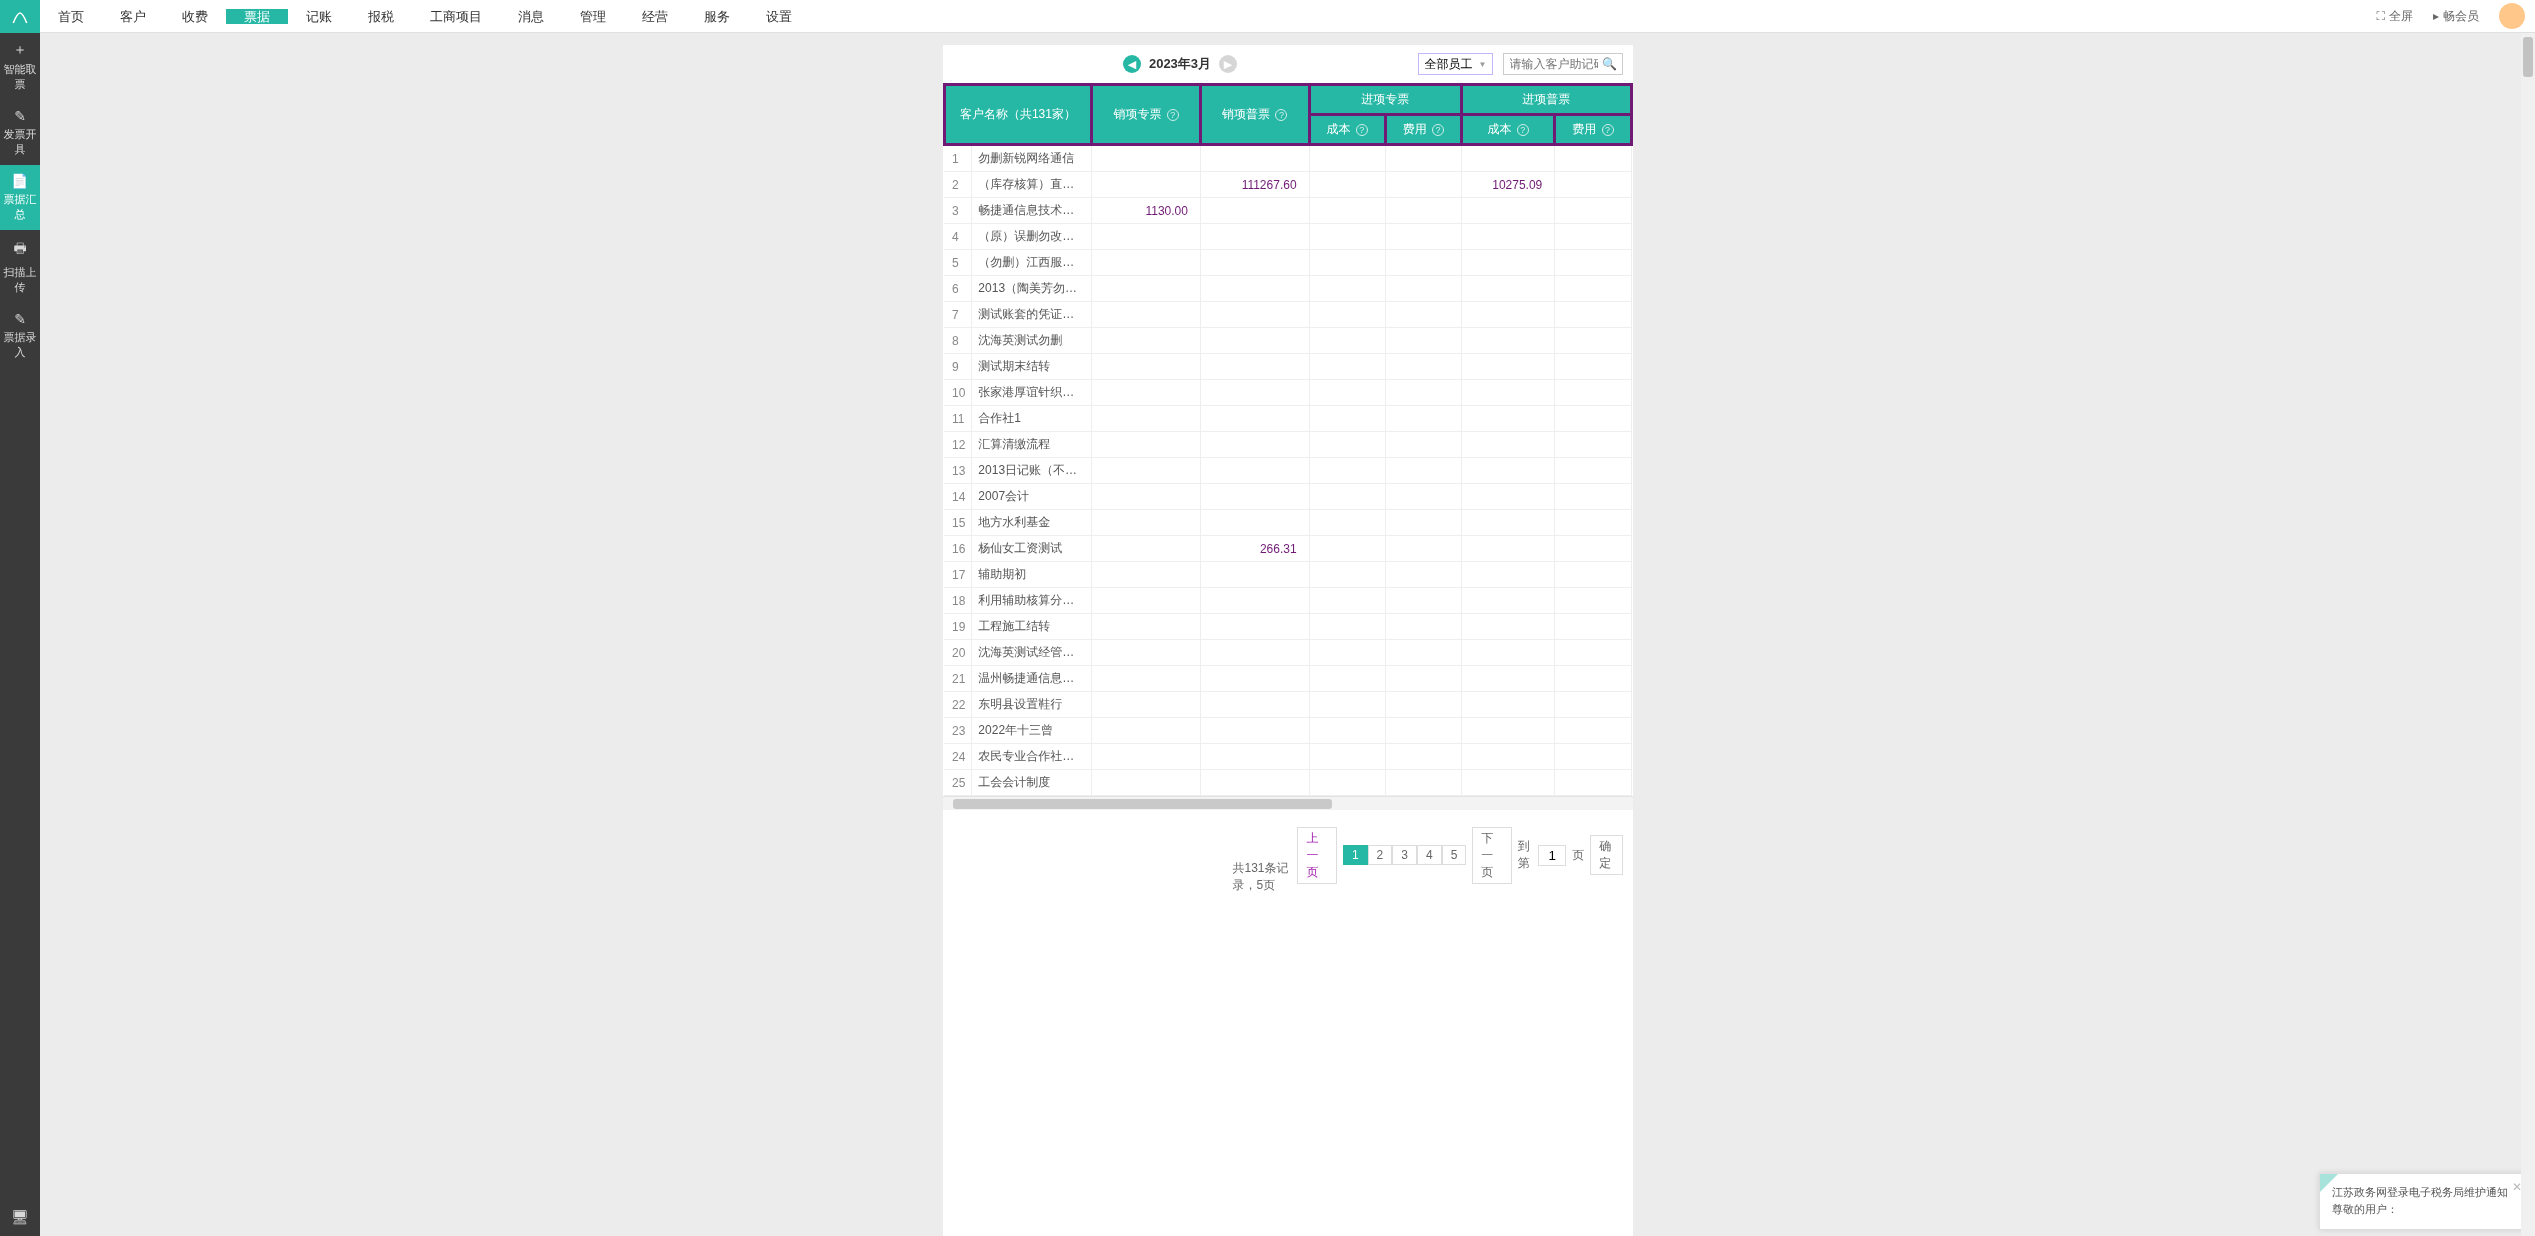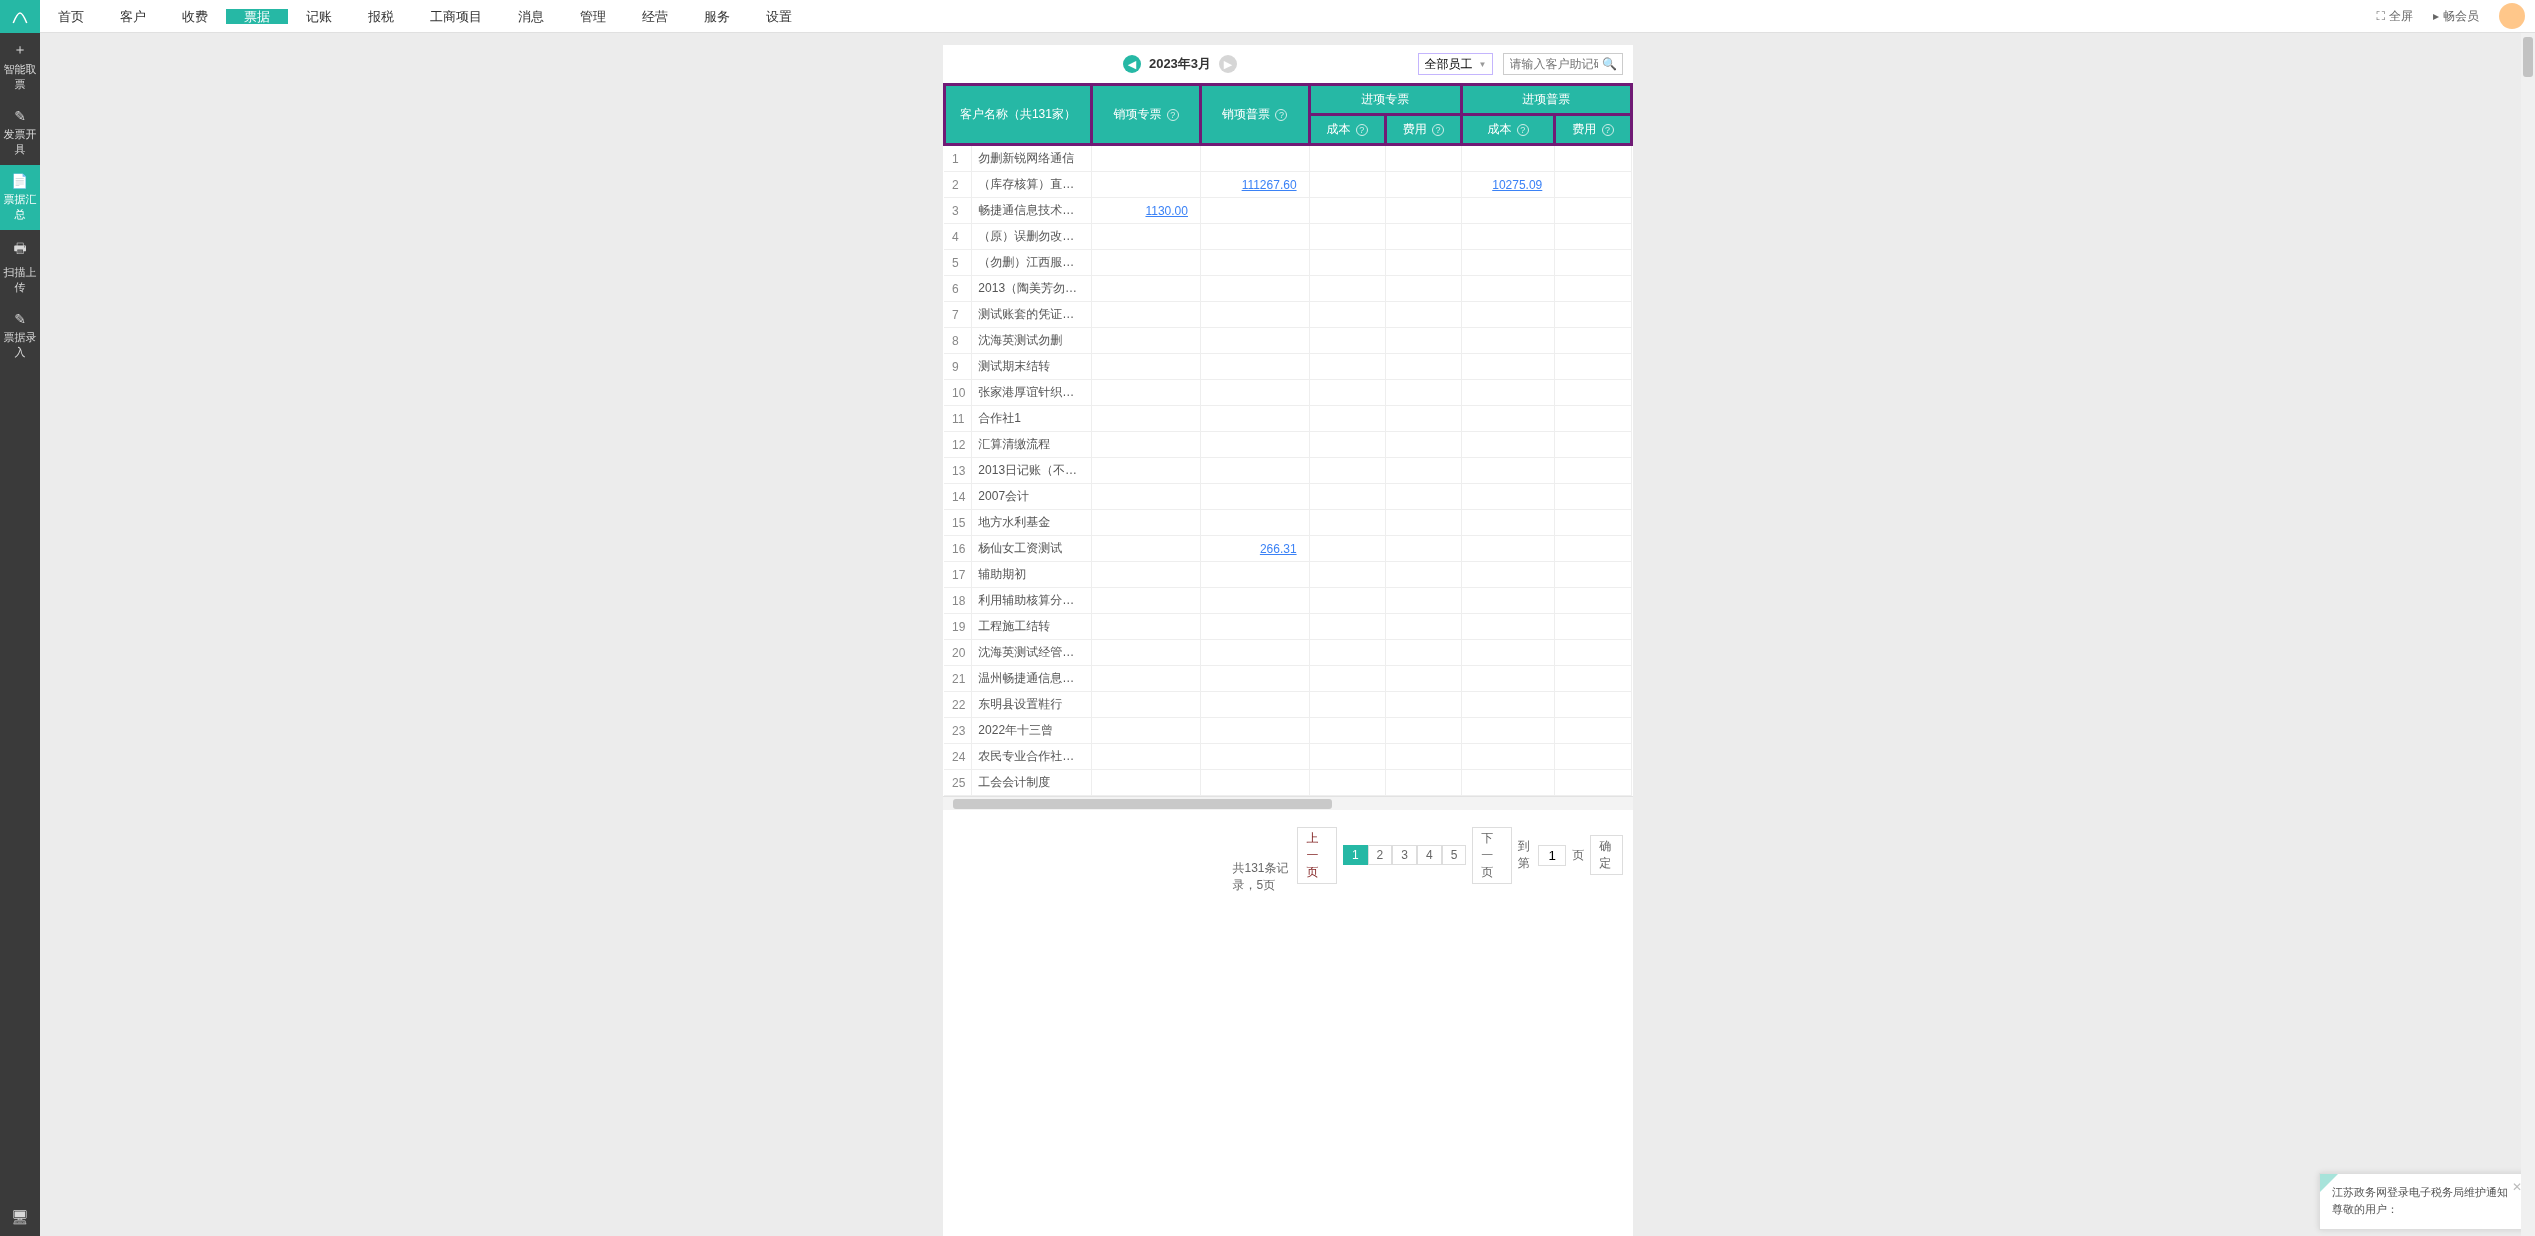--- a/index.html
+++ b/index.html
@@ -35,30 +35,30 @@
     .search-wrap{position:relative; display:flex; align-items:center;}
     .search-input { font-size:12px; padding:3px 24px 3px 6px; border:1px solid #ccc; width:120px; }
     .search-icon { position:absolute; right:5px; top:4px; color:#999; font-size:12px; }
     
     table.data { width:100%; border-collapse:collapse; font-size:12px; }
     table.data th { background:#26b8a5; color:#fff; font-weight:normal; padding:5px 6px; border:3px solid #701a75; text-align:center; }
     table.data td { padding:4px 6px; border-bottom:1px solid #eee; border-right:1px solid #eee; color:#555; height:22px;}
     table.data td.num { text-align:right; padding-right:12px; }
     table.data td.idx { width:24px; text-align:left; color:#888; padding-left:8px;}
     table.data td.name { width:120px; white-space:nowrap; overflow:hidden; text-overflow:ellipsis; max-width:120px; }
-    table.data a { color:#3b82f6; text-decoration:underline; cursor:pointer; }
+    table.data a { color:#701a75; cursor:pointer; }
     .help{ display:inline-block; width:12px; height:12px; border:1px solid #cfeee9; border-radius:50%; font-size:9px; line-height:11px; margin-left:2px; color:#cfeee9;}
     tbody tr:nth-child(odd){ background:#fff; }
     
     .scroll-bar { height:14px; background:#f3f3f3; border-top:1px solid #e2e2e2; position:relative;}
     .scroll-thumb{ position:absolute; left:10px; top:2px; height:10px; width:55%; background:#c9c9c9; border-radius:3px;}
     
     .pager { display:flex; align-items:center; justify-content:flex-end; padding:6px 10px; gap:6px; font-size:12px; color:#666; }
     .pager .info { margin-right:auto; padding-left:280px;margin-top:44px;}
-    .pager .pg-btn { padding:2px 8px; border:1px solid #ddd; background:#fff; cursor:pointer; color:#7f1d1d;}
+    .pager .pg-btn { padding:2px 8px; border:1px solid #ddd; background:#fff; cursor:pointer; color:#a21caf;}
     .pager .pg-num { padding:2px 8px; border:1px solid #ddd; cursor:pointer; }
     .pager .pg-num.active { background:#26b8a5; color:#fff; border-color:#26b8a5; }
     .pager .goto-input{ width:28px; text-align:center; border:1px solid #ddd; padding:2px; }
     
     .toast { position:fixed; right:6px; bottom:6px; width:210px; background:#fff; border:1px solid #ddd; box-shadow:0 0 6px rgba(0,0,0,.12); padding:10px 12px 10px 12px; font-size:11px; color:#555; line-height:1.6; }
     .toast .close { position:absolute; right:6px; top:4px; color:#bbb; cursor:pointer; font-size:12px;}
     .toast .corner{ position:absolute; left:0; top:0; width:0; height:0; border-top:18px solid #a7e3da; border-right:18px solid transparent;}
 
     .scrollbar-v { position:fixed; right:0; top:33px; width:14px; bottom:0; background:#f0f0f0;}
     .scrollbar-v .thumb{ position:absolute; left:2px; width:10px; top:4px; height:40px; background:#c2c2c2; border-radius:3px;}

